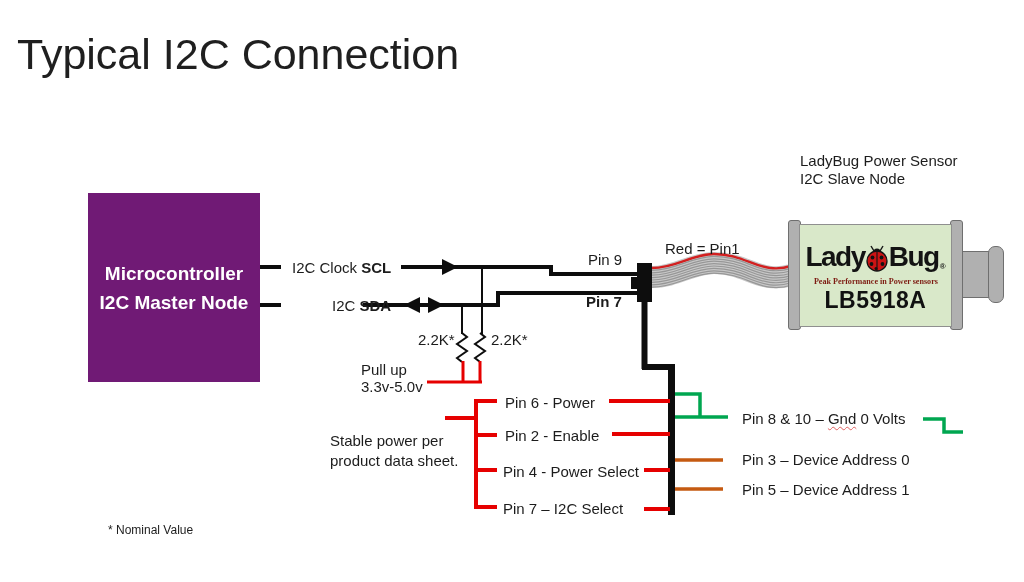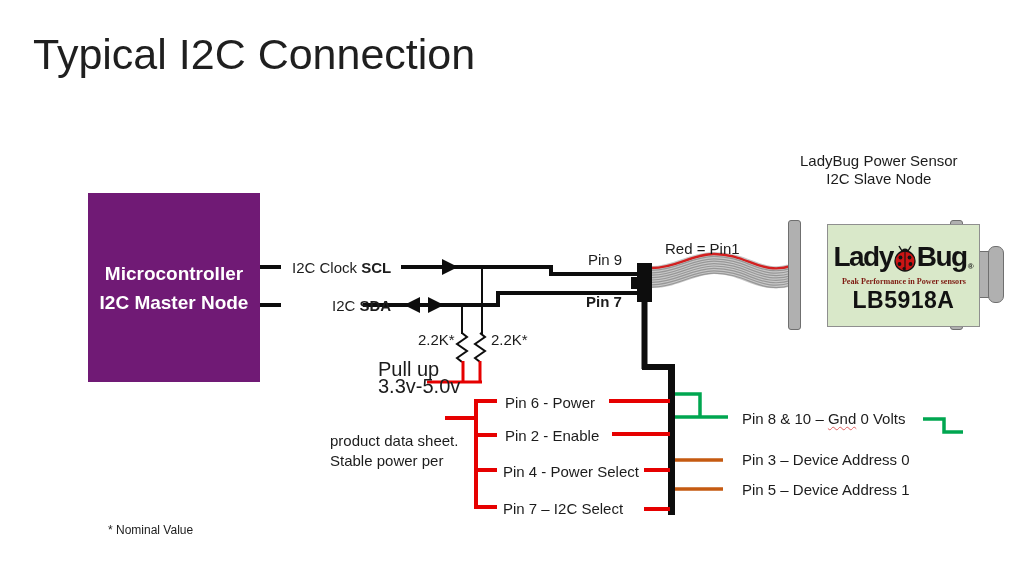--- a/index.html
+++ b/index.html
@@ -7,59 +7,59 @@
   #stage {
     position: relative;
     width: 1024px; height: 582px;
     background: #ffffff;
     font-family: "Liberation Sans", sans-serif;
     color: #1c1c1c;
     overflow: hidden;
   }
   .abs { position: absolute; }
   #title {
-    left: 33px; top: 30px;
+    left: 17px; top: 30px;
     font-size: 43px; font-weight: 400; letter-spacing: 0px;
     color: #1f1f1f;
     font-family: "Liberation Sans", sans-serif;
   }
   #master-box {
     left: 88px; top: 193px; width: 172px; height: 189px;
     background: #701a75;
     display: flex; flex-direction: column; justify-content: center;
     text-align: center;
     color: #ffffff; font-size: 19px; font-weight: 700; line-height: 29px;
   }
   .lbl { font-size: 15px; white-space: nowrap; }
   .b { font-weight: bold; }
   svg.wires { left:0; top:0; }
   
   .flange { background:#b0b0b0; border:1.5px solid #6f6f6f; border-radius:3px; }
   #sensor-body {
     left: 799px; top: 224px; width: 153px; height: 103px;
     background: #d9e8c9; border: 1.5px solid #8f8f8f;
-    display:flex; flex-direction:column; align-items:center; justify-content:center;margin-left:28px;
+    display:flex; flex-direction:column; align-items:center; justify-content:center;
   }
   #logo-row { display:flex; align-items:center; height:34px; margin-top:2px; }
   .logo-txt { font-size:28px; font-weight:800; color:#131313; letter-spacing:-1.5px; font-family:"Liberation Sans",sans-serif; }
   #logo-reg { font-size:8px; font-weight:700; align-self:flex-end; margin:0 0 3px 1px; color:#131313;}
   #tagline {
     font-family:"Liberation Serif", serif;
     font-size: 9px; color:#7d1b12; font-weight:600; white-space:nowrap;
     transform: scaleX(.9); margin-top:2px;
   }
   #model { font-size:23px; font-weight:800; color:#111; letter-spacing:0.5px; margin-top:1px; }
   #sensor-neck { left:962px; top:251px; width:30px; height:47px; background:#b0b0b0; border:1.5px solid #6f6f6f; }
   #sensor-endcap { left:988px; top:246px; width:16px; height:57px; background:#b0b0b0; border:1.5px solid #6f6f6f; border-radius:7px; }
-  #sensor-caption { left:800px; top:152px; font-size:15px; line-height:18px;text-align:center; }
+  #sensor-caption { left:800px; top:152px; font-size:15px; line-height:18px; }
   .pinlabel { font-size:15px; }
   #gnd-label .wavy { text-decoration: underline; text-decoration-style: wavy; text-decoration-color: #e06060; text-decoration-thickness: 1px; text-underline-offset: 2px; }
   #footnote { left:108px; top:523px; font-size:12px; }
   #stable-label { left:330px; top:431px; font-size:15px; line-height:20px; }
-  #pullup-label { left:378px; top:361px; font-size:20px; line-height:17px; }
+  #pullup-label { left:361px; top:361px; font-size:15px; line-height:17px; }
 </style>
 </head>
 <body>
 
 <div id="stage">
 
   <div id="title" class="abs">Typical I2C Connection</div>
 
   <div id="master-box" class="abs">
     <div>Microcontroller</div>
@@ -149,22 +149,22 @@
   <div id="pullup-label" class="abs">
     <div>Pull up</div>
     <div>3.3v-5.0v</div>
   </div>
 
   <div class="abs pinlabel" style="left:505px; top:394px;">Pin 6 - Power</div>
   <div class="abs pinlabel" style="left:505px; top:427px;">Pin 2 - Enable</div>
   <div class="abs pinlabel" style="left:503px; top:463px;">Pin 4 - Power Select</div>
   <div class="abs pinlabel" style="left:503px; top:500px;">Pin 7 – I2C Select</div>
   <div id="stable-label" class="abs">
+    <div>Stable power per</div>
     <div>product data sheet.</div>
-    <div>Stable power per</div>
   </div>
 
   <div id="gnd-label" class="abs pinlabel" style="left:742px; top:410px;">
     <span>Pin 8 &amp; 10 – </span><span class="wavy">Gnd</span><span> 0 Volts</span>
   </div>
   <div class="abs pinlabel" style="left:742px; top:451px;">Pin 3 – Device Address 0</div>
   <div class="abs pinlabel" style="left:742px; top:481px;">Pin 5 – Device Address 1</div>
 
   <div id="sensor-caption" class="abs">
     <div>LadyBug Power Sensor</div>

